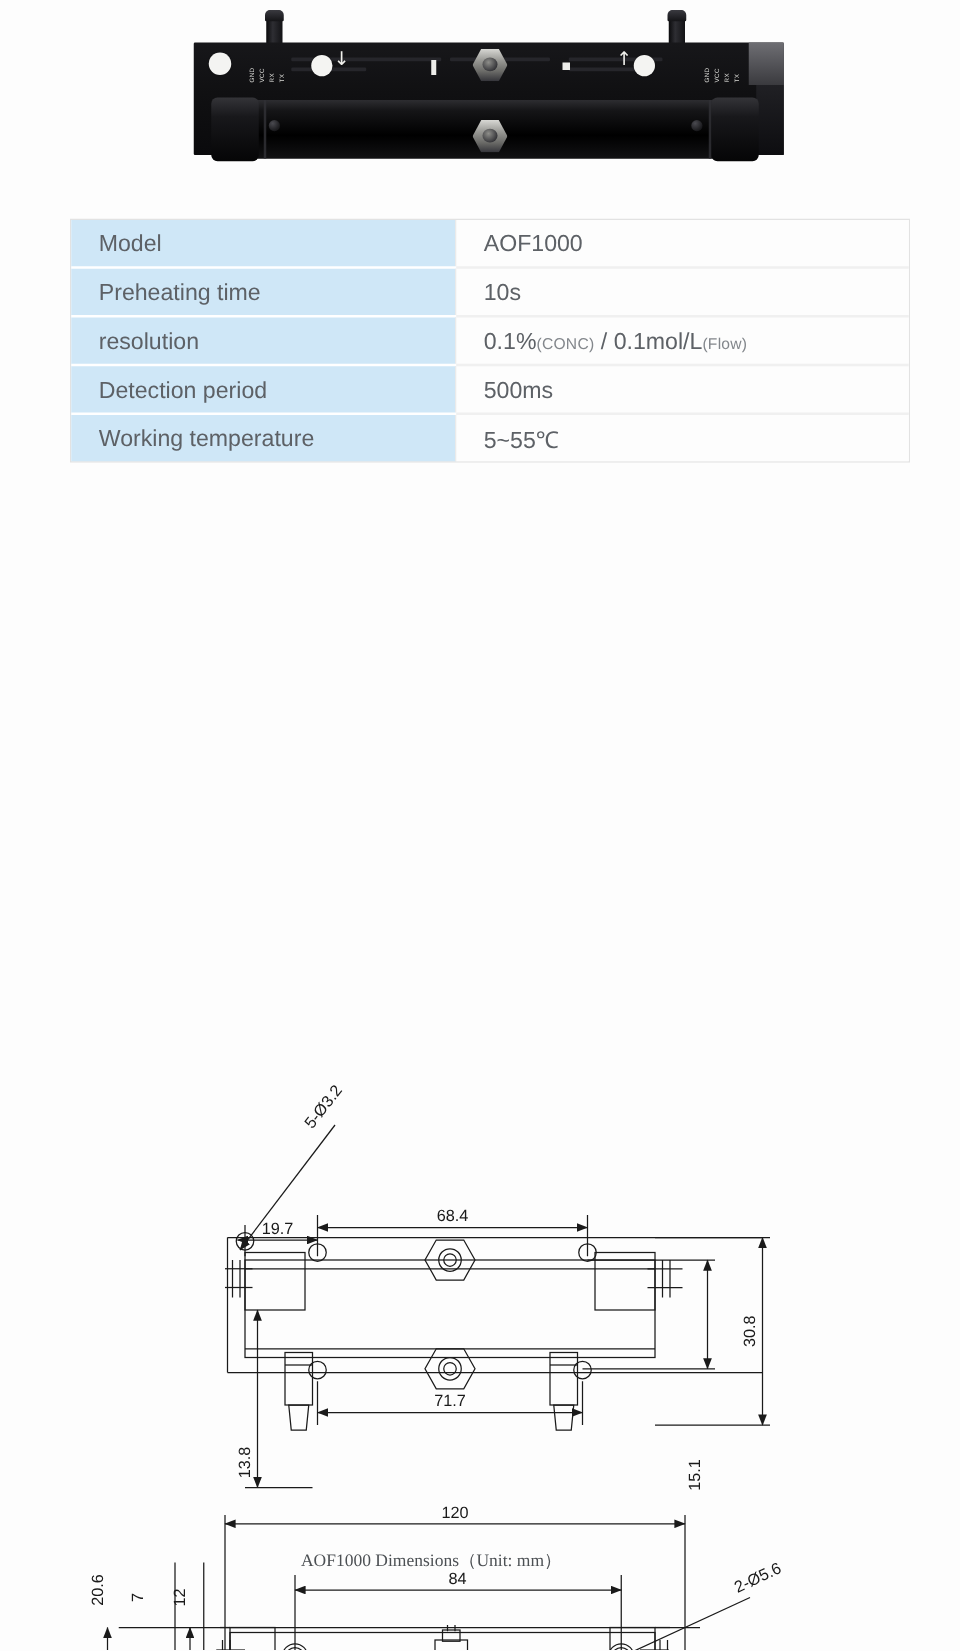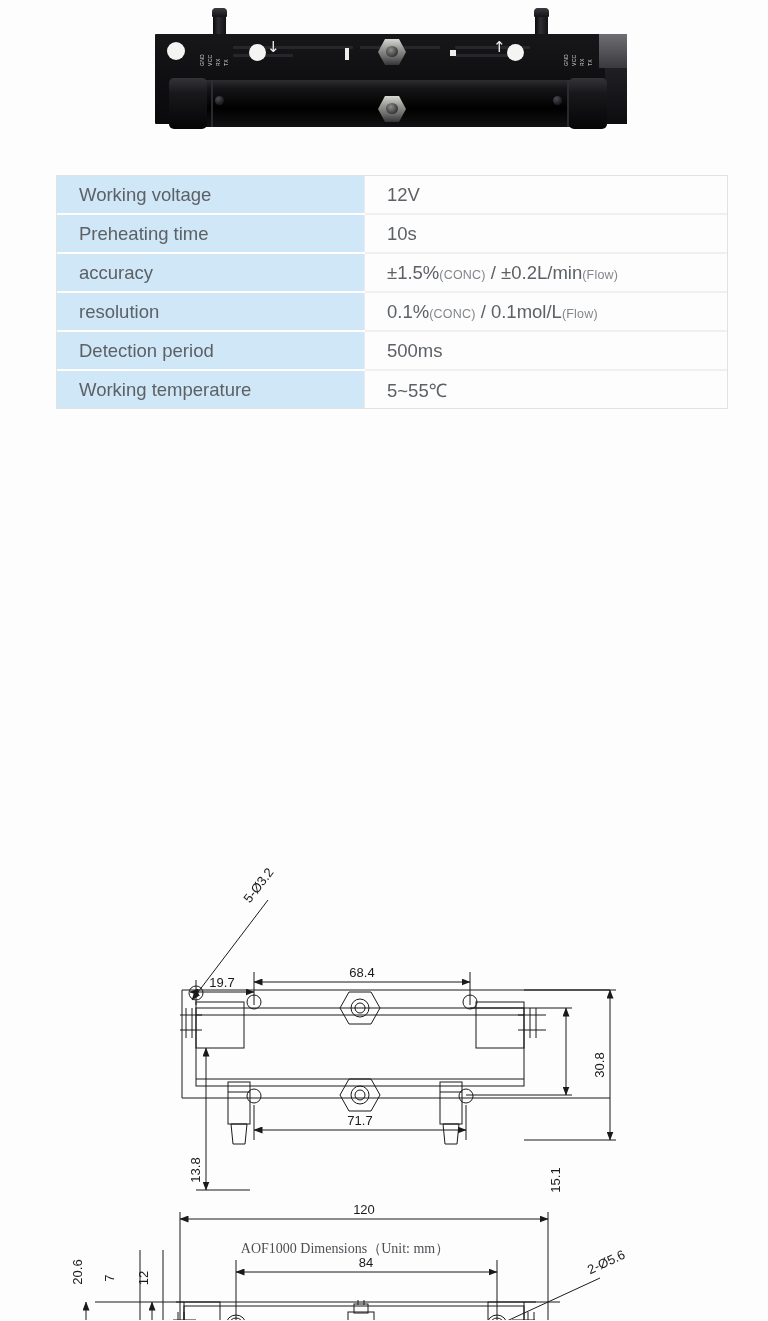--- a/index.html
+++ b/index.html
@@ -263,30 +263,26 @@
     <div class="hexnut" style="left:223px; top:5px;"></div>
     <div class="hexnut-in" style="left:231px; top:12px;"></div>
     <div class="hexnut" style="left:223px; top:62px;"></div>
     <div class="hexnut-in" style="left:231px; top:69px;"></div>
   </div>
 </div>
 
 <table class="spec-table">
   <tbody>
     <tr>
-      <td class="cell-label">Working voltage</td>
-      <td class="cell-value">12V</td>
+      <td class="cell-label">Model</td>
+      <td class="cell-value">AOF1000</td>
     </tr>
     <tr>
       <td class="cell-label">Preheating time</td>
       <td class="cell-value">10s</td>
-    </tr>
-    <tr>
-      <td class="cell-label">accuracy</td>
-      <td class="cell-value"><span>±1.5%</span><span class="sub">(CONC)</span><span> / ±0.2L/min</span><span class="sub">(Flow)</span></td>
     </tr>
     <tr>
       <td class="cell-label">resolution</td>
       <td class="cell-value"><span>0.1%</span><span class="sub">(CONC)</span><span> / 0.1mol/L</span><span class="sub">(Flow)</span></td>
     </tr>
     <tr>
       <td class="cell-label">Detection period</td>
       <td class="cell-value">500ms</td>
     </tr>
     <tr>

